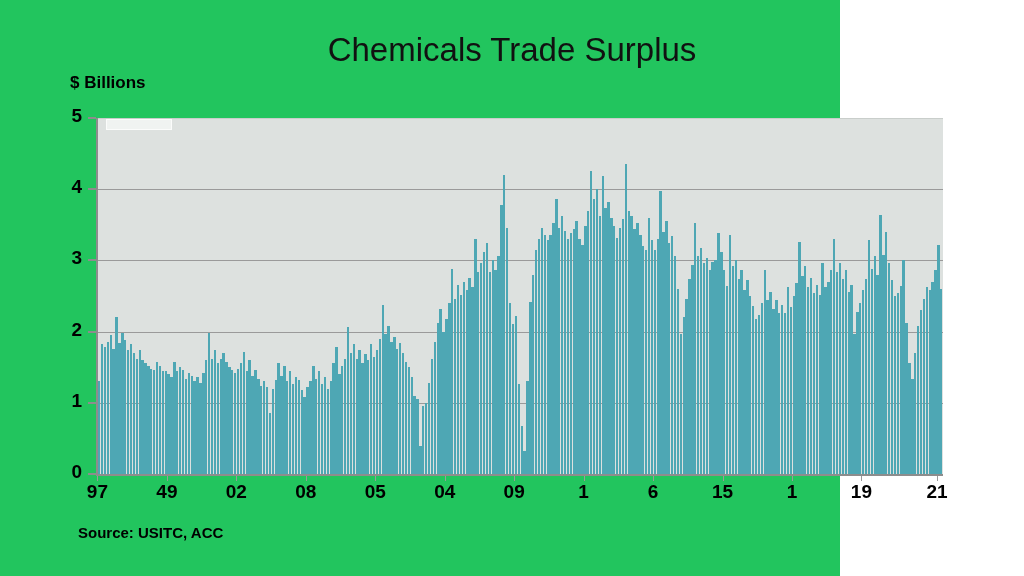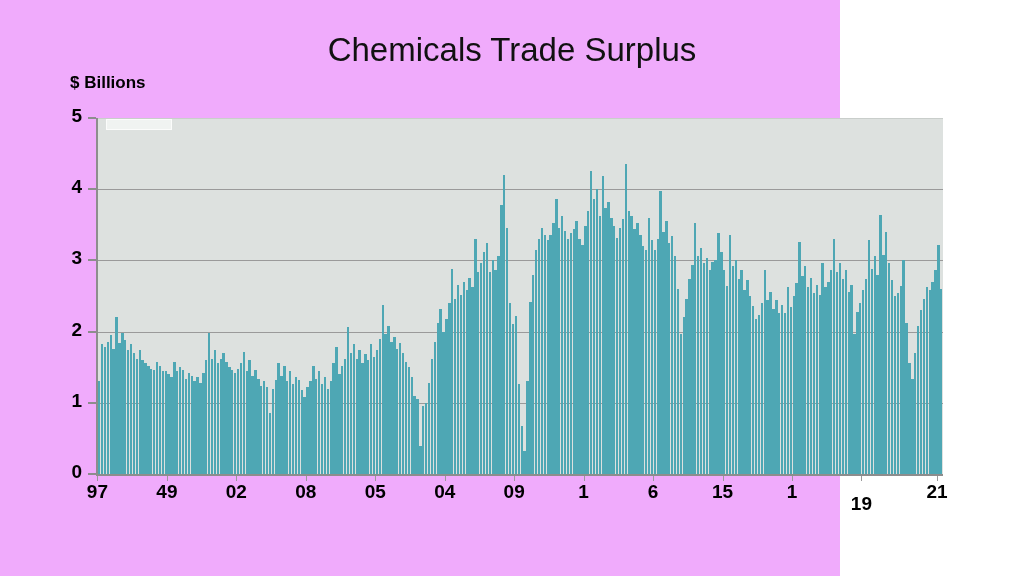--- a/index.html
+++ b/index.html
@@ -16,21 +16,21 @@
     overflow: hidden;
     position: relative;
   }
 
   #chart-figure {
     position: absolute;
     left: 0;
     top: 0;
     width: 840px;
     height: 576px;
-    background: #f0abfc;
+    background: #22c55e;
   }
 
   
   #chart-title {
     position: absolute;
     left: 0;
     top: 31px;
     width: 1024px;
     text-align: center;
     font-size: 33px;
@@ -506,20 +506,21 @@
       <div class="x-tick-label" style="left: 514.159px;">09</div>
       <div class="x-tick-mark" style="left: 514.159px;"></div>
       <div class="x-tick-label" style="left: 583.611px;">1</div>
       <div class="x-tick-mark" style="left: 583.611px;"></div>
       <div class="x-tick-label" style="left: 653.063px;">6</div>
       <div class="x-tick-mark" style="left: 653.063px;"></div>
       <div class="x-tick-label" style="left: 722.515px;">15</div>
       <div class="x-tick-mark" style="left: 722.515px;"></div>
       <div class="x-tick-label" style="left: 791.967px;">1</div>
       <div class="x-tick-mark" style="left: 791.967px;"></div>
-      <div class="x-tick-label" style="left: 861.42px; margin-top: 12px;">19</div>
+      <div class="x-tick-label" style="left: 861.42px;">19</div>
       <div class="x-tick-mark" style="left: 861.42px;"></div>
       <div class="x-tick-label" style="left: 937px;">21</div>
       <div class="x-tick-mark" style="left: 937px;"></div>
     </div>
 
+  <div id="source-note">Source: USITC, ACC</div>
 
 </div>
 
 </body></html>

